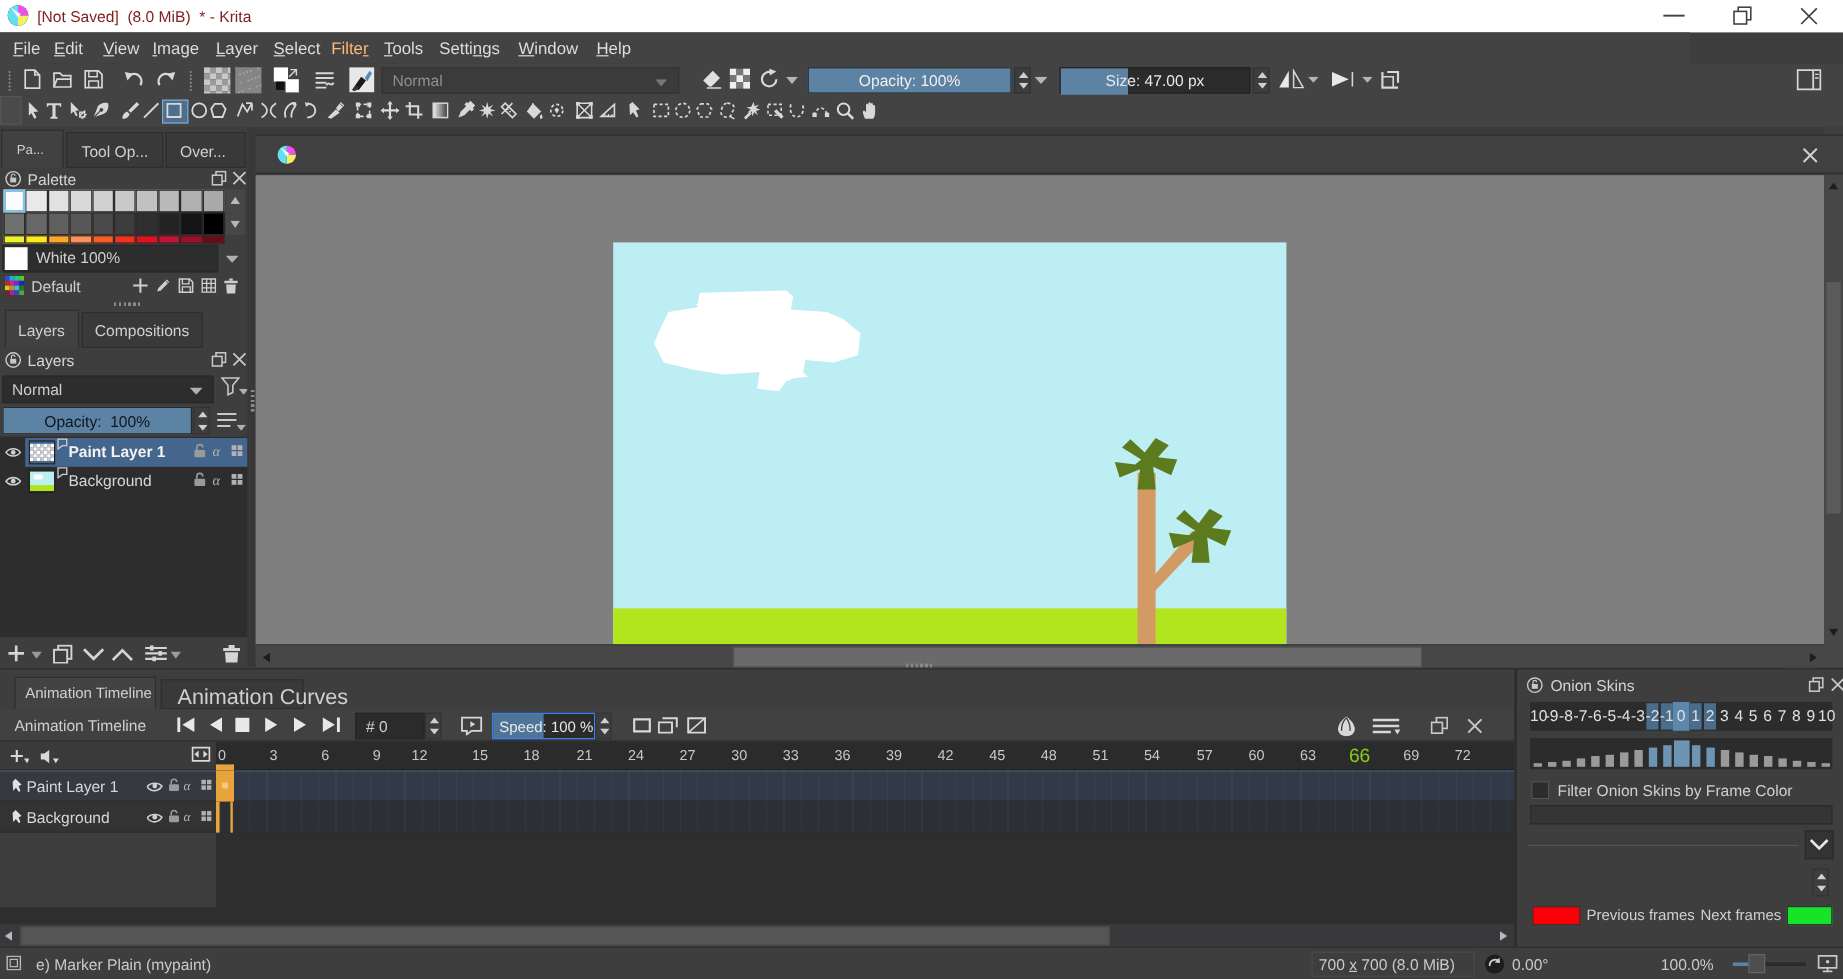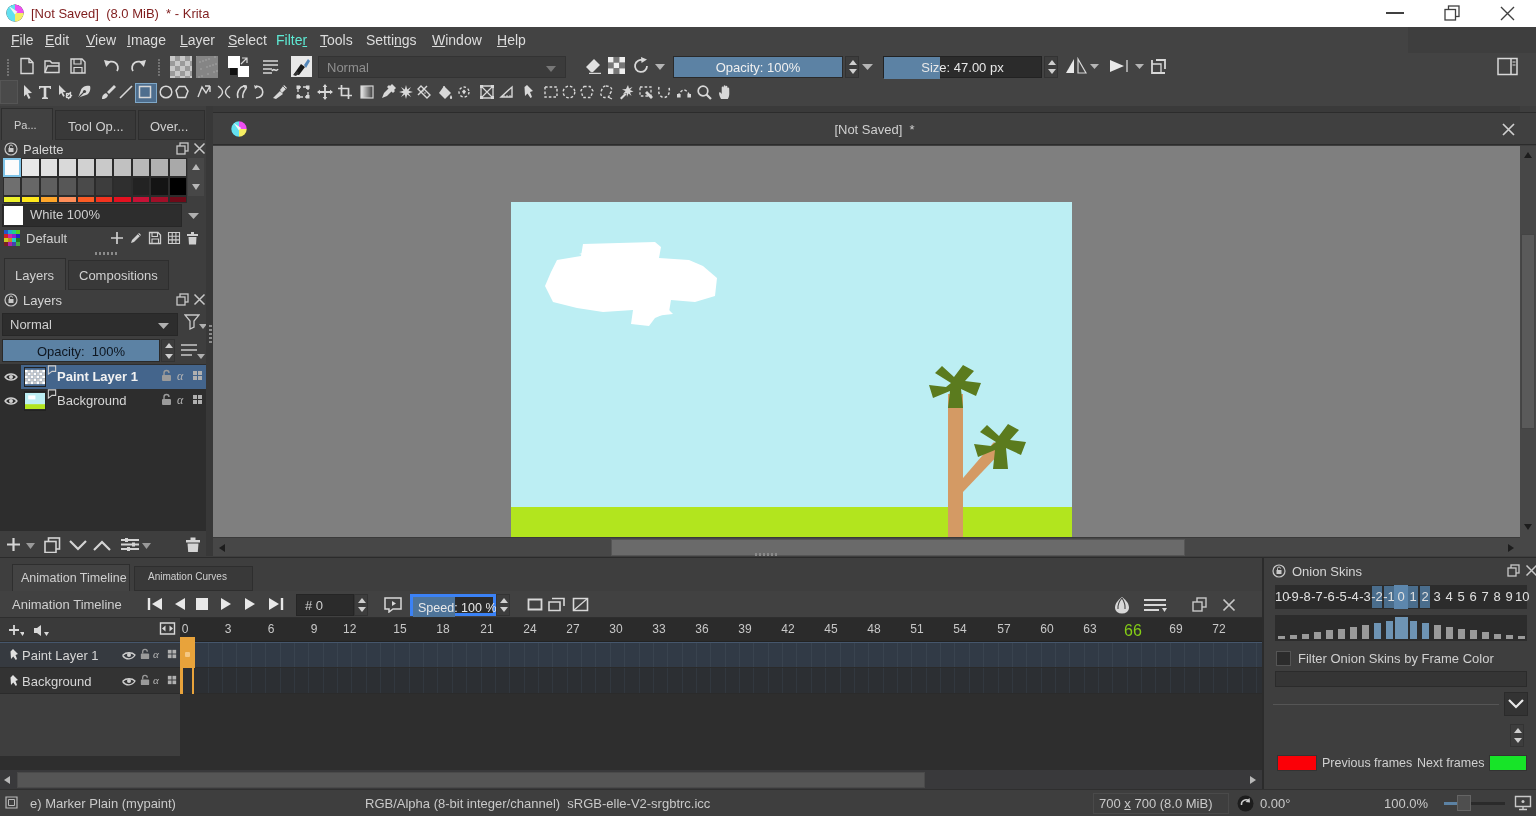--- a/index.html
+++ b/index.html
@@ -29,21 +29,21 @@
       <path d="M1 1 L14 14 M14 1 L1 14" stroke="#404040" stroke-width="1.4" fill="none"></path>
     </svg>
 </div>
 <div class="abs" style="left:0;top:27px;width:1408px;height:26px;background:#434343">
 <span class="txt" style="left:11px;top:5px;font-size:14px;color:#dcdcdc"><u>F</u>ile</span>
 <span class="txt" style="left:45px;top:5px;font-size:14px;color:#dcdcdc"><u>E</u>dit</span>
 <span class="txt" style="left:86px;top:5px;font-size:14px;color:#dcdcdc"><u>V</u>iew</span>
 <span class="txt" style="left:127px;top:5px;font-size:14px;color:#dcdcdc"><u>I</u>mage</span>
 <span class="txt" style="left:180px;top:5px;font-size:14px;color:#dcdcdc"><u>L</u>ayer</span>
 <span class="txt" style="left:228px;top:5px;font-size:14px;color:#dcdcdc"><u>S</u>elect</span>
-<span class="txt" style="left:276px;top:5px;font-size:14px;color:#5eead4">Filte<u>r</u></span>
+<span class="txt" style="left:276px;top:5px;font-size:14px;color:#fdba74">Filte<u>r</u></span>
 <span class="txt" style="left:320px;top:5px;font-size:14px;color:#dcdcdc"><u>T</u>ools</span>
 <span class="txt" style="left:366px;top:5px;font-size:14px;color:#dcdcdc">Setti<u>n</u>gs</span>
 <span class="txt" style="left:432px;top:5px;font-size:14px;color:#dcdcdc"><u>W</u>indow</span>
 <span class="txt" style="left:497px;top:5px;font-size:14px;color:#dcdcdc"><u>H</u>elp</span>
 </div>
 <div class="abs" style="left:0;top:53px;width:1536px;height:27px;background:#434343">
 <svg class="icon" style="left:6px;top:5px;" width="4" height="18" viewBox="0 0 4 18">
       <circle cx="2" cy="2" r="0.9" fill="#8a8a8a"></circle>
       <circle cx="2" cy="5" r="0.9" fill="#8a8a8a"></circle>
       <circle cx="2" cy="8" r="0.9" fill="#8a8a8a"></circle>
@@ -647,21 +647,20 @@
 <div class="abs" style="left:206px;top:106px;width:7px;height:450px;background:#383838"></div>
 <div class="abs" style="left:213px;top:106px;width:1307px;height:6px;background:#3a3a3a"></div>
 <div class="abs" style="left:213px;top:112px;width:1323px;height:33px;background:#404040;border-top:1px solid #2c2c2c;border-bottom:1px solid #2c2c2c">
 <svg class="icon" style="left:17px;top:7px;" width="18" height="18" viewBox="0 0 20 20">
       <circle cx="10" cy="10" r="8.6" fill="#262626"></circle>
 <path d="M10 10 L10 1.4 A8.6 8.6 0 0 1 18.6 10 Z" fill="#ee4ff1"></path>
 <path d="M10 10 L18.6 10 A8.6 8.6 0 0 1 10 18.6 Z" fill="#f6ee63"></path>
 <path d="M10 10 L10 18.6 A8.6 8.6 0 0 1 1.4 10 A8.6 8.6 0 0 1 10 1.4 Z" fill="#63e0f0"></path>
 <path d="M4 3.2 L12.5 8.8 L9.8 11.4 Z" fill="#f4f4f4"></path>
     </svg>
-<div class="txt" style="left:0;width:1323px;text-align:center;top:9px;font-size:13px;color:#cfcfcf">[Not Saved] &nbsp;*</div>
 <svg class="icon" style="left:1288px;top:9px;" width="15" height="15" viewBox="0 0 15 15">
       <path d="M2 2 L13 13 M13 2 L2 13" stroke="#cfcfcf" stroke-width="1.7" fill="none"></path>
     </svg>
 </div>
 <div class="abs" style="left:213px;top:146px;width:1307px;height:391px;background:#7f7f7f;overflow:hidden">
 <div class="abs" style="left:298px;top:56px;width:561px;height:335px;background:#bceef3;overflow:hidden">
 <svg class="icon" style="left:32px;top:32px;" width="176" height="94" viewBox="0 0 176 94">
         <path d="M8 38 L14 26 L38 22 L40 10 L112 8 L118 13 L116 24 L146 26 L160 32 L174 44 L172 62 L152 68 L128 66 L126 78 L112 84 L106 92 L88 90 L90 76 L60 78 L34 74 L10 68 L2 52 Z" fill="#ffffff"></path>
         <path d="M36 20 L60 14 L58 24 Z" fill="#ffffff"></path>
         <path d="M118 68 L130 80 L112 82 Z" fill="#ffffff"></path>
@@ -704,21 +703,21 @@
 <div class="abs" style="left:1520px;top:537px;width:16px;height:19px;background:#474747"></div>
 <div class="abs" style="left:755px;top:553px;width:22px;height:3px;background:repeating-linear-gradient(90deg,#8a8a8a 0 2px,transparent 2px 4px)"></div>
 <div class="abs" style="left:760px;top:557px;width:20px;height:3px;background:repeating-linear-gradient(90deg,#7a7a7a 0 2px,transparent 2px 4px)"></div>
 <div class="abs" style="left:1491px;top:557px;width:20px;height:3px;background:repeating-linear-gradient(90deg,#7a7a7a 0 2px,transparent 2px 4px)"></div>
 <div class="abs" style="left:209px;top:325px;width:3px;height:18px;background:repeating-linear-gradient(0deg,#8a8a8a 0 2px,transparent 2px 4px)"></div>
 <div class="abs" style="left:1263px;top:650px;width:3px;height:26px;background:repeating-linear-gradient(0deg,#7a7a7a 0 2px,transparent 2px 4px)"></div>
 <div class="abs" style="left:0;top:557px;width:1262px;height:232px;background:#3e3e3e;border-top:1px solid #2b2b2b">
 <div class="abs" style="left:12px;top:6px;width:118px;height:27px;background:#434343;border:1px solid #2e2e2e;border-bottom:none"></div>
 <div class="abs" style="left:134px;top:8px;width:119px;height:25px;background:#393939;border:1px solid #2e2e2e"></div>
 <span class="txt" style="left:21px;top:13px;font-size:12.5px;color:#d0d0d0">Animation Timeline</span>
-<span class="txt" style="left:148px;top:13px;font-size:10px;color:#d0d0d0">Animation Curves</span>
+<span class="txt" style="left:148px;top:13px;font-size:18px;color:#d0d0d0">Animation Curves</span>
 <div class="abs" style="left:0;top:33px;width:1262px;height:27px;background:#414141;border-bottom:1px solid #2e2e2e"></div>
 <span class="txt" style="left:12px;top:39px;font-size:13px;color:#cfcfcf">Animation Timeline</span>
 <svg class="icon" style="left:147px;top:39px;" width="16" height="14" viewBox="0 0 16 14">
       <path d="M2 1 V13" stroke="#e8e8e8" stroke-width="2.4"></path>
       <path d="M15 1 L5 7 L15 13 Z" fill="#e8e8e8"></path>
     </svg>
 <svg class="icon" style="left:172px;top:39px;" width="14" height="14" viewBox="0 0 14 14">
       <path d="M13 1 L3 7 L13 13 Z" fill="#e8e8e8"></path>
     </svg>
 <svg class="icon" style="left:196px;top:40px;" width="12" height="12" viewBox="0 0 12 12">
@@ -742,21 +741,21 @@
         <path d="M4 0 L8 5 L0 5 Z" fill="#cfcfcf"></path>
       </svg>
       <svg class="icon" style="left:3px;top:12px" width="8" height="5" viewBox="0 0 8 5">
         <path d="M0 0 L8 0 L4 5 Z" fill="#cfcfcf"></path>
       </svg>
     </div>
 <svg class="icon" style="left:383px;top:37px;" width="20" height="18" viewBox="0 0 20 18">
       <path d="M2 3 H18 V14 H10 L6 17 V14 H2 Z" fill="none" stroke="#d8d8d8" stroke-width="1.5"></path>
       <path d="M9 6 L13 8.5 L9 11 Z" fill="#d8d8d8"></path>
     </svg>
-<div class="abs" style="left:410px;top:36px;width:86px;height:22px;background:#2b2b2b;border:3px solid #3b82f6">
+<div class="abs" style="left:410px;top:36px;width:86px;height:22px;background:#2b2b2b;border:1px solid #3b82f6">
       <div class="abs" style="left:0;top:0;width:42px;height:20px;background:#4e7499"></div>
       <span class="txt" style="left:5px;top:4px;font-size:12.5px;color:#e8e8e8">Speed: 100 %</span>
     </div>
 <div class="abs" style="left:496px;top:36px;width:14px;height:22px;background:#3d3d3d;border:1px solid #333">
       <svg class="icon" style="left:3px;top:3px" width="8" height="5" viewBox="0 0 8 5">
         <path d="M4 0 L8 5 L0 5 Z" fill="#cfcfcf"></path>
       </svg>
       <svg class="icon" style="left:3px;top:12px" width="8" height="5" viewBox="0 0 8 5">
         <path d="M0 0 L8 0 L4 5 Z" fill="#cfcfcf"></path>
       </svg>
@@ -974,21 +973,20 @@
 <span class="txt" style="left:58px;top:198px;font-size:12.5px;color:#d0d0d0">Previous frames</span>
 <span class="txt" style="left:153px;top:198px;font-size:12.5px;color:#d0d0d0">Next frames</span>
 <div class="abs" style="left:225px;top:197px;width:38px;height:16px;background:#17e428;border:1px solid #333"></div>
 </div>
 <div class="abs" style="left:0;top:789px;width:1536px;height:27px;background:#3e3e3e;border-top:1px solid #2f2f2f">
 <svg class="icon" style="left:5px;top:6px;" width="13" height="13" viewBox="0 0 13 13">
       <path d="M1 1 H12 V12 H1 Z" fill="none" stroke="#b8b8b8" stroke-width="1.2"></path>
       <path d="M3.5 3.5 H9.5 V9.5 H3.5 Z" fill="none" stroke="#b8b8b8" stroke-width="1"></path>
     </svg>
 <span class="txt" style="left:30px;top:6px;font-size:13px;color:#c9c9c9">e) Marker Plain (mypaint)</span>
-<span class="txt" style="left:365px;top:6px;font-size:13px;color:#c9c9c9">RGB/Alpha (8-bit integer/channel)&nbsp; sRGB-elle-V2-srgbtrc.icc</span>
 <div class="abs" style="left:1093px;top:3px;width:136px;height:21px;border:1px solid #4a4a4a"></div>
 <span class="txt" style="left:1099px;top:6px;font-size:13px;color:#c9c9c9">700 <u>x</u> 700 (8.0 MiB)</span>
 <svg class="icon" style="left:1237px;top:5px;" width="17" height="17" viewBox="0 0 17 17">
       <circle cx="8.5" cy="8.5" r="8" fill="#1d1d1d"></circle>
       <path d="M4.5 10 A4.5 4.5 0 0 1 12 6" stroke="#cfcfcf" stroke-width="1.5" fill="none"></path>
       <path d="M12.5 3 L13 7.5 L8.5 7 Z" fill="#cfcfcf"></path>
     </svg>
 <span class="txt" style="left:1260px;top:6px;font-size:13px;color:#c9c9c9">0.00°</span>
 <span class="txt" style="left:1384px;top:6px;font-size:13px;color:#c9c9c9">100.0%</span>
 <div class="abs" style="left:1444px;top:12px;width:61px;height:3px;background:#2a2a2a"></div>

